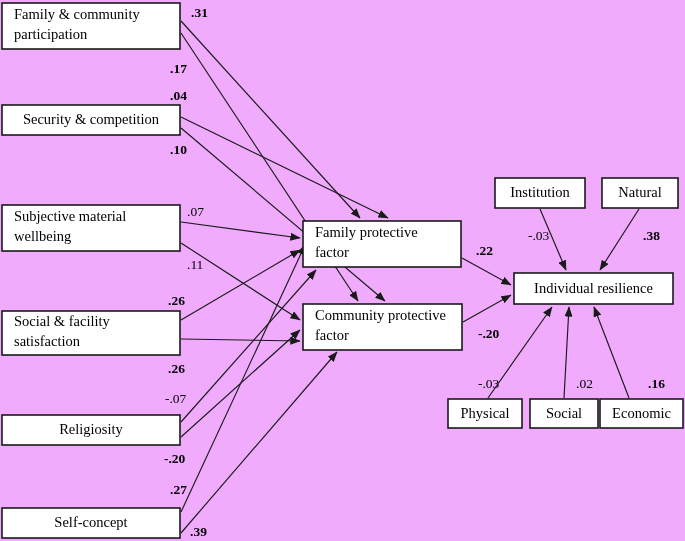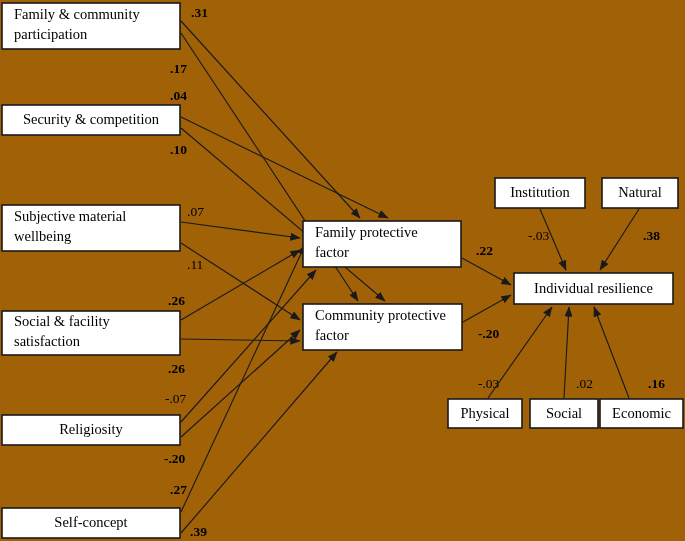--- a/index.html
+++ b/index.html
@@ -4,21 +4,21 @@
 <style>
   html, body {
     margin: 0;
     padding: 0;
     background: #ffffff;
   }
   #diagram-root {
     position: relative;
     width: 685px;
     height: 541px;
-    background: #a16207;
+    background: #f0abfc;
     font-family: "Liberation Serif", "DejaVu Serif", serif;
     overflow: hidden;
   }
   svg#path-diagram {
     position: absolute;
     left: 0;
     top: 0;
     width: 685px;
     height: 541px;
   }

